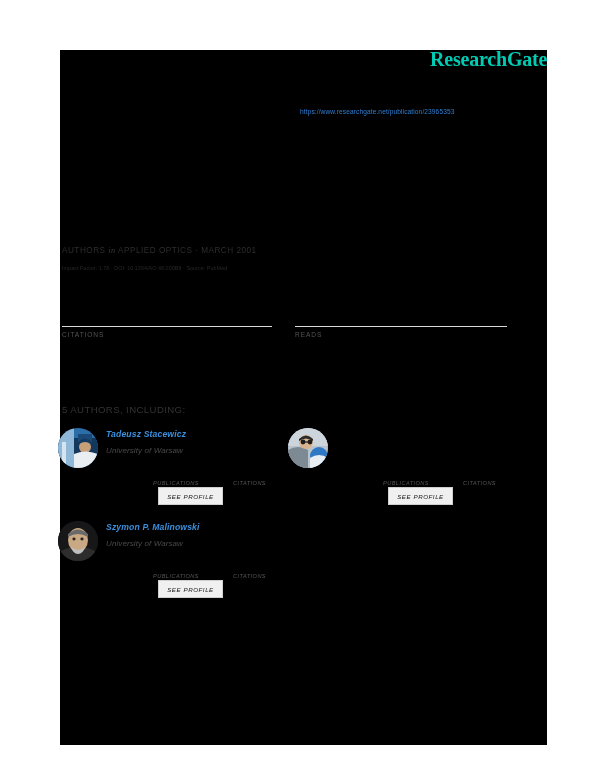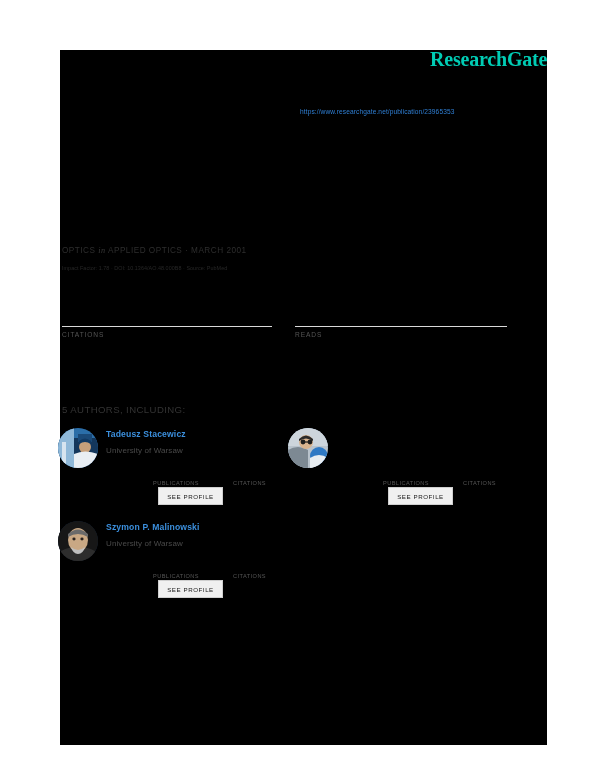--- a/index.html
+++ b/index.html
@@ -106,20 +106,21 @@
     font-size: 9.6px;
     letter-spacing: 0.4px;
     color: #333333;
     white-space: nowrap;
   }
   
   .author {
     position: absolute;
     width: 228px;
     height: 88px;
+    font-style: italic;
   }
   .author.a1 { left: 58px;  top: 428px; }
   .author.a2 { left: 288px; top: 428px; }
   .author.a3 { left: 58px;  top: 521px; }
 
   .avatar {
     position: absolute;
     left: 0; top: 0;
     width: 40px; height: 40px;
     border-radius: 50%;
@@ -187,21 +188,21 @@
 
   <div id="dark-sheet"></div>
 
   <div id="brand">ResearchGate</div>
 
   <div id="url-line">https://www.researchgate.net/publication/23965353</div>
 
   <div id="title-block" class="hidden-text"></div>
 
   <div id="article-line">
-    <span>OPTICS</span>
+    <span>AUTHORS</span>
     <span class="in">in</span>
     <span>APPLIED OPTICS · MARCH 2001</span>
   </div>
 
   <div id="impact-line">Impact Factor: 1.78 · DOI: 10.1364/AO.48.000B8 · Source: PubMed</div>
 
   <div class="stat-col citations">
     <div class="stat-num"></div>
     <div class="stat-rule"></div>
     <div class="stat-label">CITATIONS</div>

